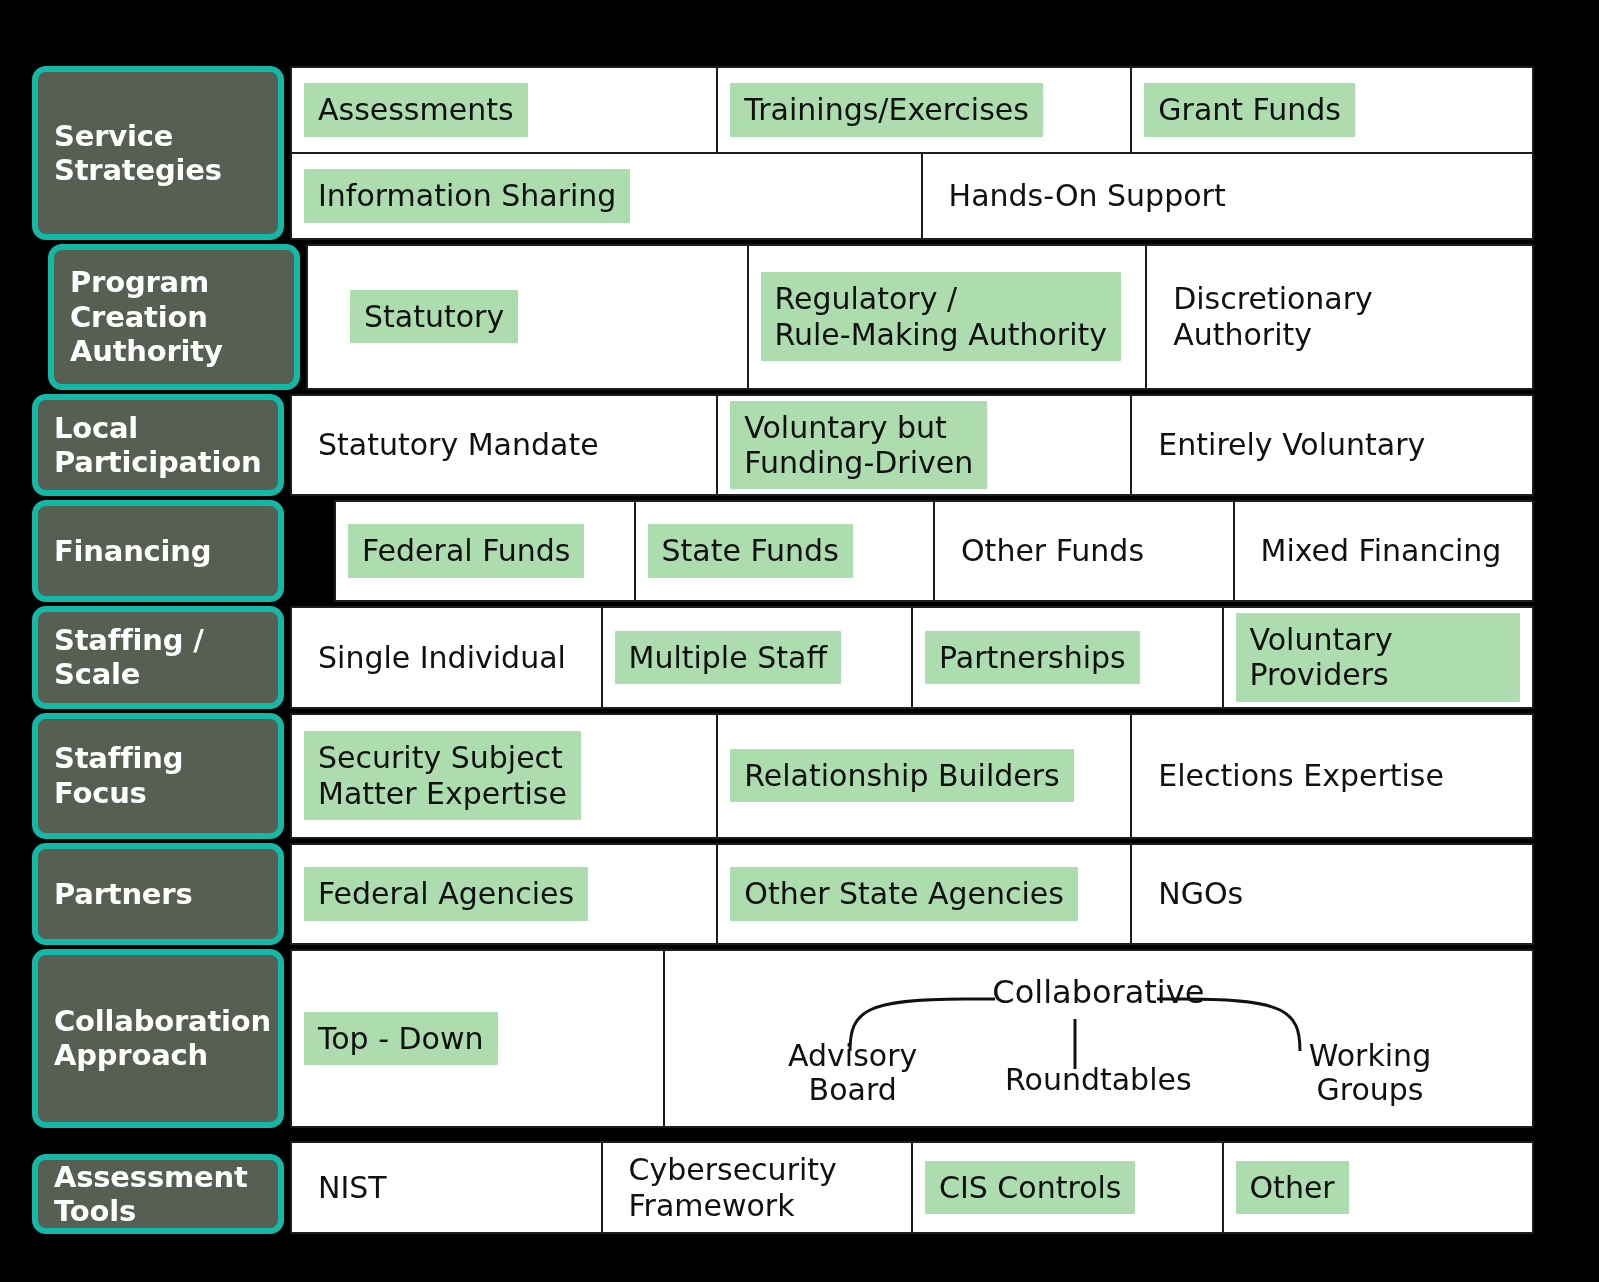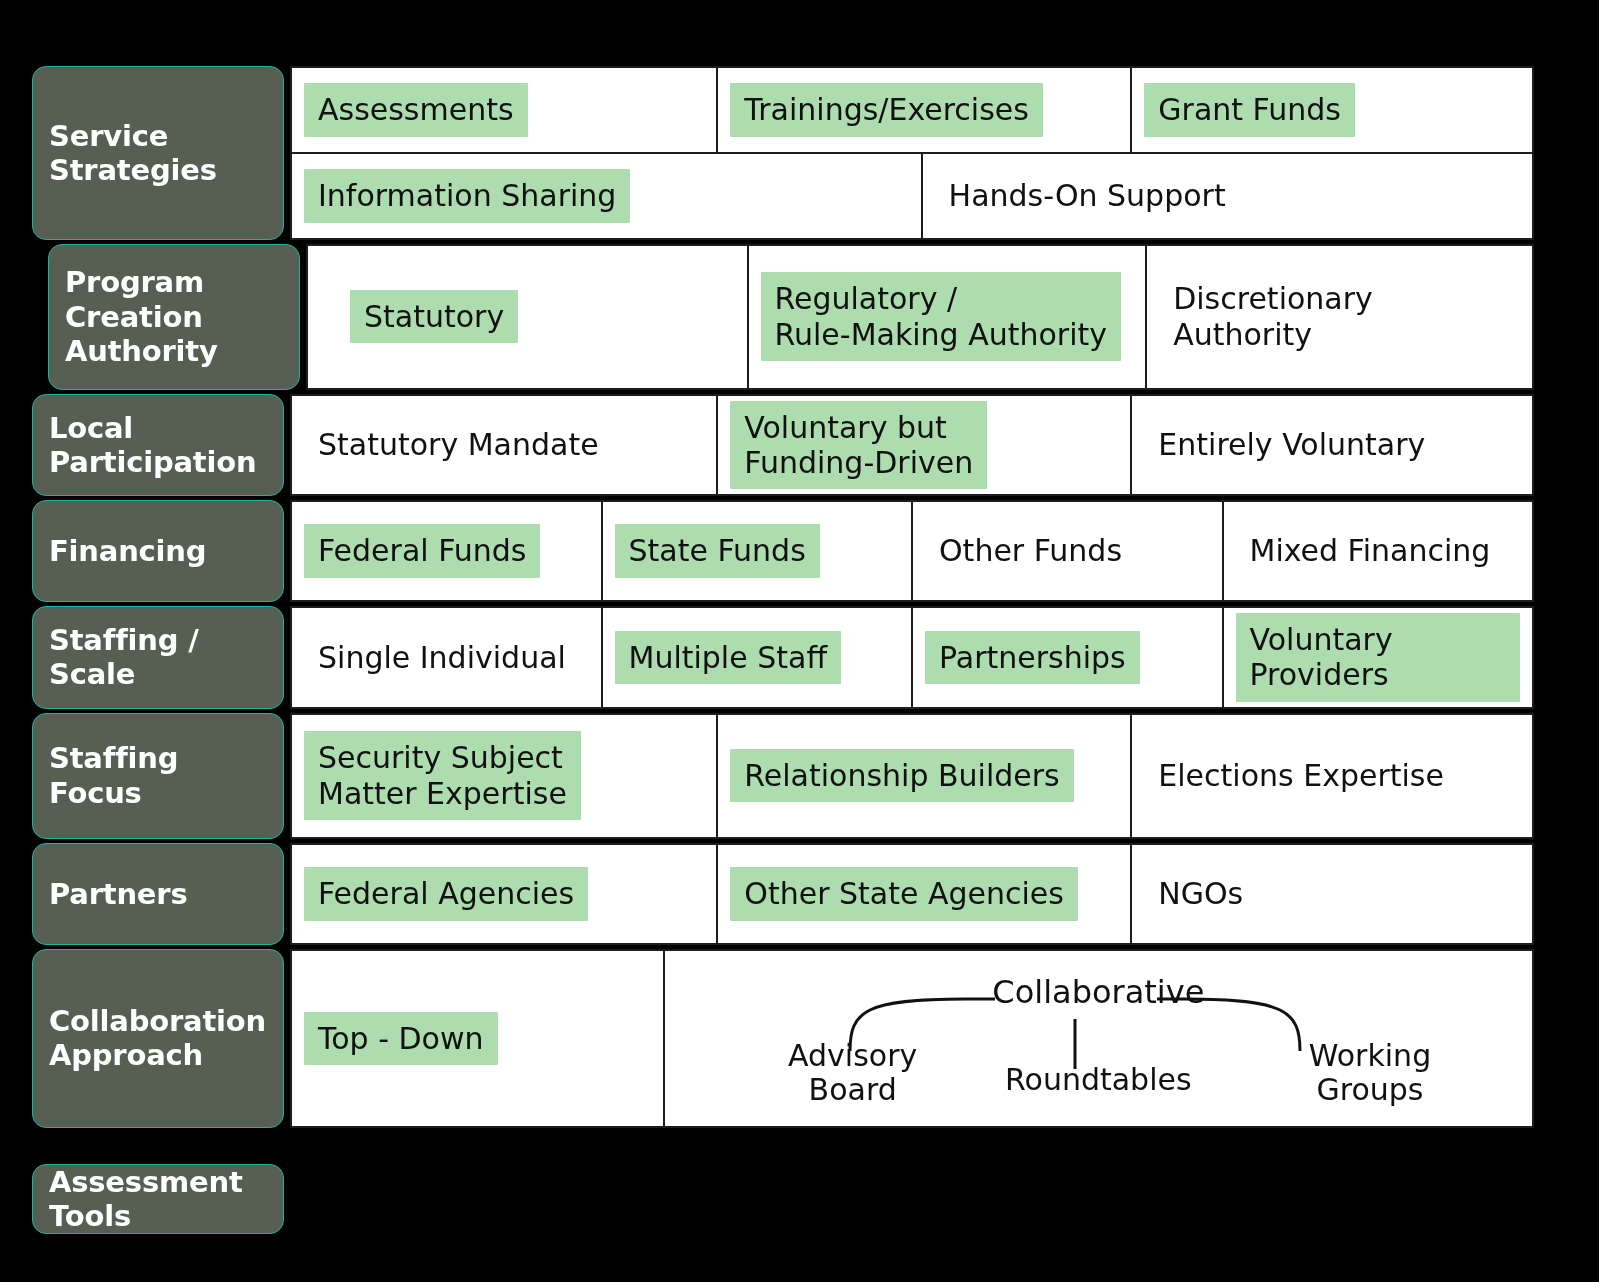--- a/index.html
+++ b/index.html
@@ -40,21 +40,21 @@
     color: #ffffff;
     font-weight: bold;
     font-size: 29px;
     line-height: 1.18;
     letter-spacing: -0.2px;
     display: flex;
     align-items: center;
     padding: 0 0 0 16px;
     box-sizing: border-box;
     border-radius: 14px;
-    border: 1px solid #14b8a6;
+    border: 6px solid #14b8a6;
     margin-right: 6px;
     position: relative;
     z-index: 2;
   }
   .rowlabel span { display: block; }
 
   
   .cells {
     flex: 1 1 auto;
     display: flex;
@@ -203,21 +203,21 @@
         </div>
         <div class="cell" style="flex: 1.26 1 0px;">
           <div class="chip hi">Voluntary but
 Funding-Driven</div>
         </div>
         <div class="cell" style="flex: 1.22 1 0px;">
           <div class="chip plain">Entirely Voluntary</div>
         </div>
       </div>
     </div>
-    <div class="row" style="height: 103px;">
+    <div class="row" style="height: 103px; gap: 44px;">
       <div class="rowlabel">
         <span style="white-space: pre-line;">Financing</span>
       </div>
       <div class="cells">
         <div class="cell" style="flex: 0.98 1 0px;">
           <div class="chip hi">Federal Funds</div>
         </div>
         <div class="cell" style="flex: 0.98 1 0px;">
           <div class="chip hi">State Funds</div>
         </div>
@@ -307,14 +307,29 @@
 Groups</div>
           </div>
         </div>
       </div>
     </div>
     <div class="row" style="height: 103px; align-items: flex-end;">
       <div class="rowlabel">
         <span style="white-space: pre-line;">Assessment
 Tools</span>
       </div>
+      <div class="cells">
+        <div class="cell" style="flex: 0.98 1 0px;">
+          <div class="chip plain">NIST</div>
+        </div>
+        <div class="cell" style="flex: 0.98 1 0px;">
+          <div class="chip plain">Cybersecurity
+Framework</div>
+        </div>
+        <div class="cell" style="flex: 0.98 1 0px;">
+          <div class="chip hi">CIS Controls</div>
+        </div>
+        <div class="cell" style="flex: 0.98 1 0px;">
+          <div class="chip hi">Other</div>
+        </div>
+      </div>
     </div>
   </div>
 
 </body></html>

